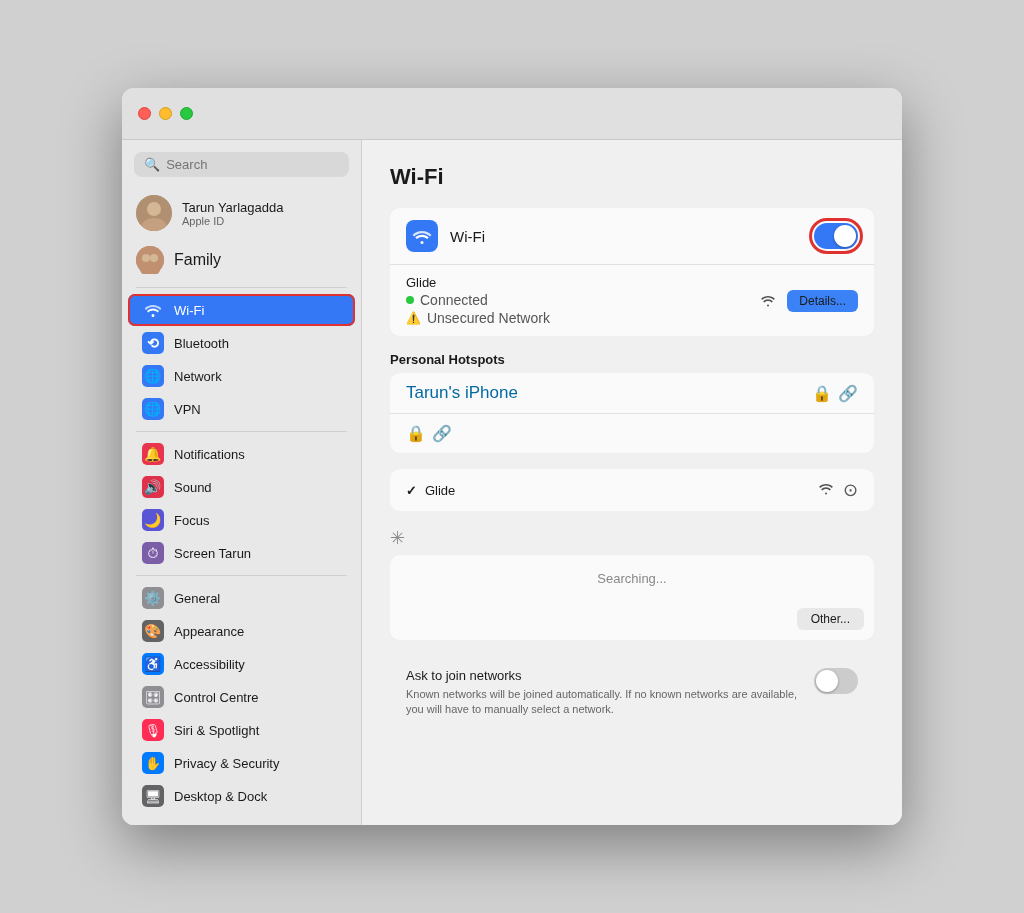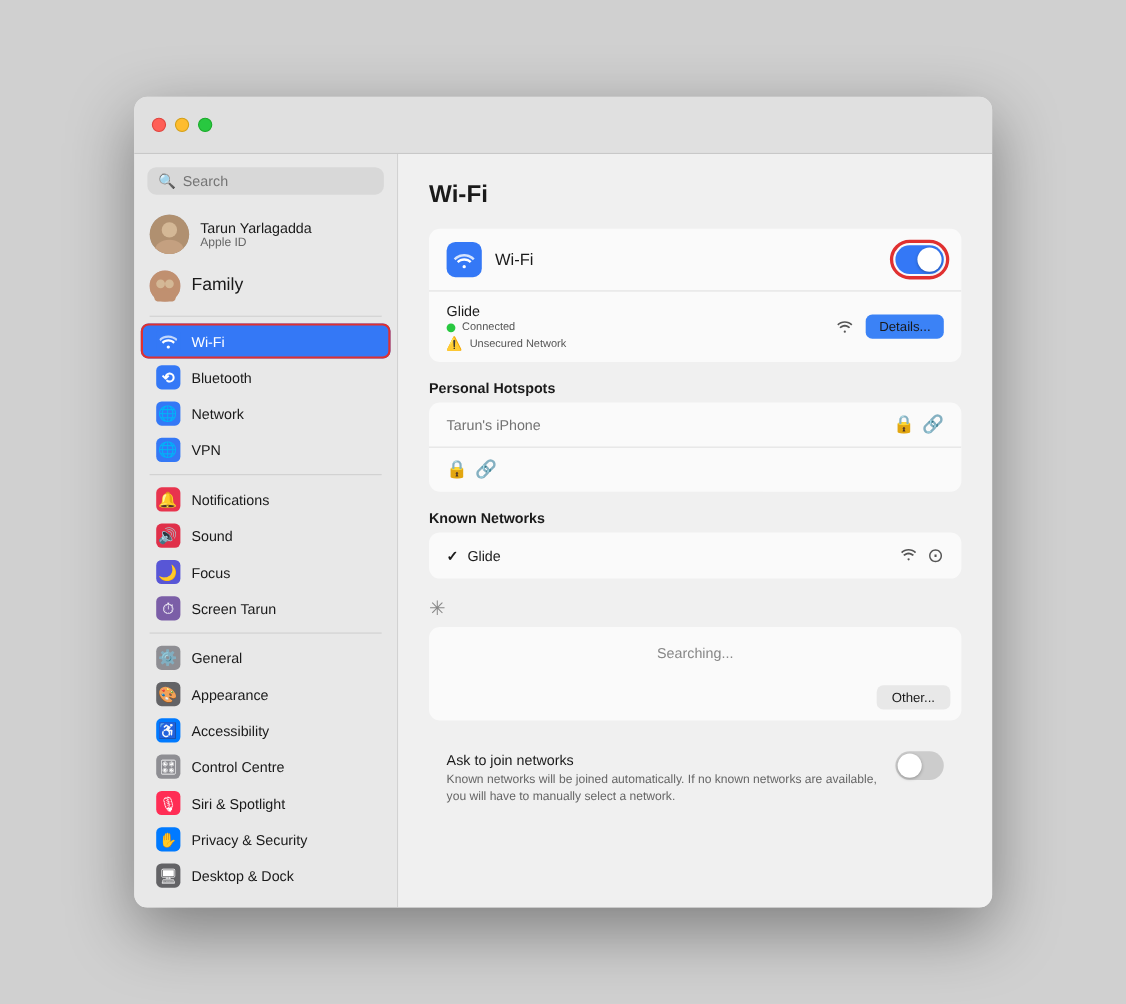--- a/index.html
+++ b/index.html
@@ -246,21 +246,21 @@
       align-items: center;
       gap: 6px;
       margin-top: 2px;
     }
     .status-dot {
       width: 8px; height: 8px;
       border-radius: 50%;
     }
     .status-dot.green { background: #28c840; }
     .status-text {
-      font-size: 10px;
+      font-size: 14px;
       color: #555;
     }
     .wifi-bars {
       font-size: 16px;
       color: #555;
     }
     .details-btn {
       background: #3b82f6;
       border: none;
       border-radius: 6px;
@@ -278,22 +278,22 @@
       margin: 14px 0 6px 0;
     }
     .hotspot-row {
       display: flex;
       align-items: center;
       padding: 10px 16px;
       gap: 8px;
     }
     .hotspot-name {
       flex: 1;
-      font-size: 13px;
-      color: #737373;
+      font-size: 17px;
+      color: #0369a1;
     }
     .hotspot-icons {
       display: flex;
       gap: 6px;
       align-items: center;
       color: #666;
       font-size: 16px;
     }
     .known-net-row {
       display: flex;
@@ -611,21 +611,20 @@
         </div>
         <div class="section-divider"></div>
         <div class="hotspot-row">
           <div class="hotspot-icons">
             <span>🔒</span>
             <span>🔗</span>
           </div>
         </div>
       </div>
 
-      <div class="section-title">Known Networks</div>
       <div class="card">
         <div class="known-net-row">
           <span class="checkmark">✓</span>
           <span class="known-name">Glide</span>
           <div class="known-icons">
             <span>
               <svg width="18" height="14" viewBox="0 0 18 14" fill="none">
                 <path d="M9 11.5a1 1 0 110 2 1 1 0 010-2z" fill="#555"></path>
                 <path d="M9 8C10.5 8 11.8 8.6 12.8 9.5l1.1-1.1C12.5 7 10.9 6.2 9 6.2S5.5 7 4.1 8.4l1.1 1.1C6.2 8.6 7.5 8 9 8z" fill="#555"></path>
                 <path d="M9 4.5c2.3 0 4.3.9 5.8 2.4l1.1-1.1C14.1 4 11.7 3 9 3S3.9 4 2.1 5.8l1.1 1.1C4.7 5.4 6.7 4.5 9 4.5z" fill="#555"></path>

